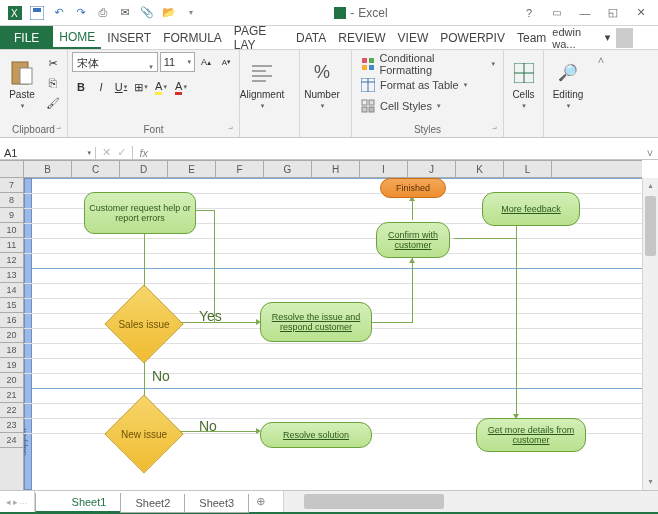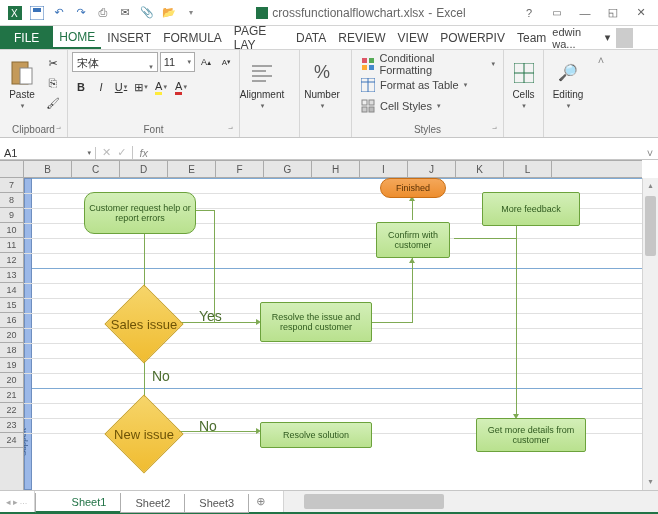--- a/index.html
+++ b/index.html
@@ -57,26 +57,26 @@
 .row-headers { position: absolute; top: 18px; left: 0; width: 24px; bottom: 0; background: #e6e6e6; border-right: 1px solid #ababab; }
 .row-h { height: 15px; border-bottom: 1px solid #ababab; text-align: center; font-size: 9px; color: #555; line-height: 14px; }
 .canvas { position: absolute; top: 18px; left: 24px; right: 16px; bottom: 0; background: #fff; overflow: hidden; }
 .gridlines-h { position: absolute; left: 0; right: 0; height: 1px; background: #e0e0e0; }
 .lane-blue { position: absolute; left: 0; width: 8px; background: #9bb8e8; border: 1px solid #6e8ebf; top: 0; bottom: 0; }
 .lane-line { position: absolute; left: 0; right: 0; height: 1px; background: #7faad4; }
 .lane-text { position: absolute; left: -5px; transform: rotate(-90deg); transform-origin: left top; font-size: 8px; color: #36598a; }
 
 
 .shape { position: absolute; display: flex; align-items: center; justify-content: center; text-align: center; font-size: 9px; color: #2f5a1f; padding: 4px; }
-.rect { background: linear-gradient(#d3efb8, #b9e18e); border: 1px solid #6ca23c; border-radius: 2px; }
+.rect { background: linear-gradient(#d3efb8, #b9e18e); border: 1px solid #6ca23c; border-radius: 12px; text-decoration: underline; }
 .rect-round { background: linear-gradient(#d3efb8, #b9e18e); border: 1px solid #6ca23c; border-radius: 10px; }
 .term { background: linear-gradient(#f4a75a, #ed8e2f); border: 1px solid #c96f16; border-radius: 12px; color: #5b3205; }
 .diamond { position: absolute; }
 .diamond-inner { width: 100%; height: 100%; background: linear-gradient(135deg, #f6d56a, #f0bc30); border: 1px solid #caa01f; transform: rotate(45deg); }
-.diamond-label { position: absolute; top: 0; left: -8px; right: -8px; bottom: 0; display: flex; align-items: center; justify-content: center; font-size: 13px; color: #6d5306; text-align: center; }
+.diamond-label { position: absolute; top: 0; left: -8px; right: -8px; bottom: 0; display: flex; align-items: center; justify-content: center; font-size: 10px; color: #6d5306; text-align: center; }
 .conn { position: absolute; background: #7faa54; }
 .conn-label { position: absolute; font-size: 14px; color: #4c6d2f; }
 .arrowhead { position: absolute; width: 0; height: 0; }
 .arr-right { border-left: 5px solid #7faa54; border-top: 3px solid transparent; border-bottom: 3px solid transparent; }
 .arr-up { border-bottom: 5px solid #7faa54; border-left: 3px solid transparent; border-right: 3px solid transparent; }
 .arr-down { border-top: 5px solid #7faa54; border-left: 3px solid transparent; border-right: 3px solid transparent; }
 
 .vscroll { position: absolute; top: 18px; right: 0; width: 16px; bottom: 0; background: #f0f0f0; border-left: 1px solid #d4d4d4; }
 .vscroll-thumb { position: absolute; left: 2px; right: 2px; top: 18px; height: 60px; background: #c6c6c6; border-radius: 2px; }
 .vscroll-btn { position: absolute; left: 0; right: 0; height: 16px; text-align: center; font-size: 8px; color: #888; line-height: 16px; }
@@ -116,21 +116,21 @@
     <div class="qat-icon" style="color:#555">⎙</div>
     <div class="qat-icon" style="color:#555">✉</div>
     <div class="qat-icon" style="color:#555">📎</div>
     <div class="qat-icon" style="color:#d9a12e">📂</div>
     <div class="qat-icon" style="color:#888;font-size:8px">▾</div>
   </div>
   <div class="title-center">
     <svg width="12" height="12">
         <rect width="12" height="12" fill="#217346"></rect>
       </svg>
-    <span>crossfunctionalflowchart.xlsx</span> - <span>Excel</span>
+     - <span>Excel</span>
   </div>
   <div class="title-controls">
     <div class="tctl">?</div>
     <div class="tctl" style="font-size:10px">▭</div>
     <div class="tctl">—</div>
     <div class="tctl">◱</div>
     <div class="tctl">✕</div>
   </div>
 </div>
 

